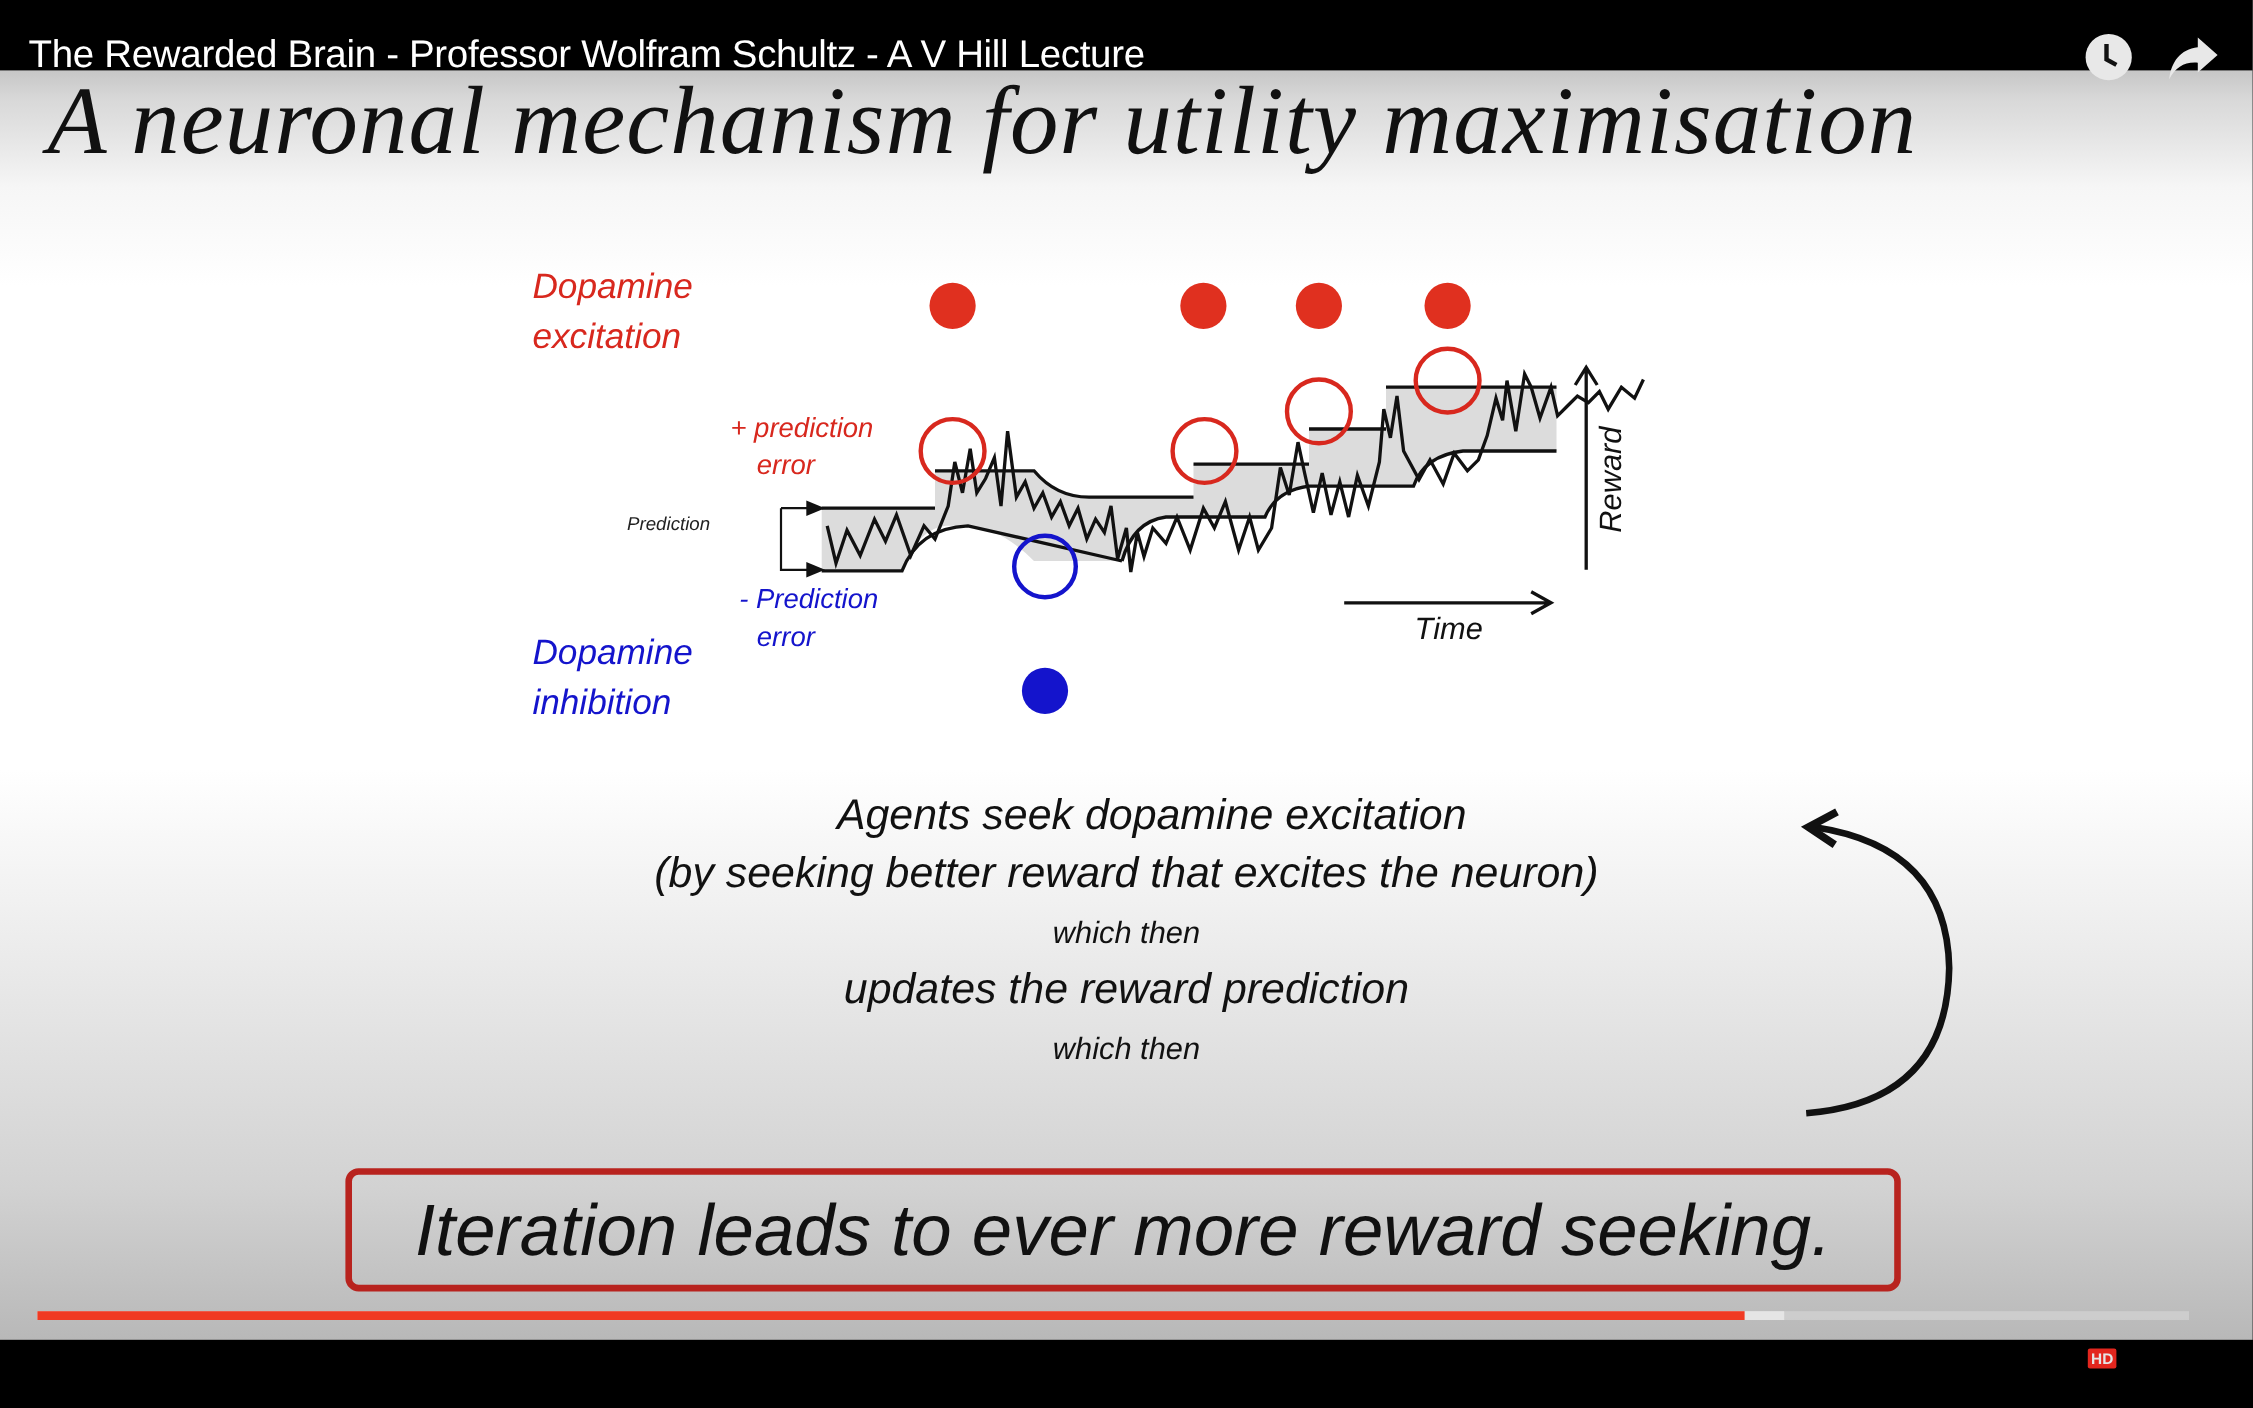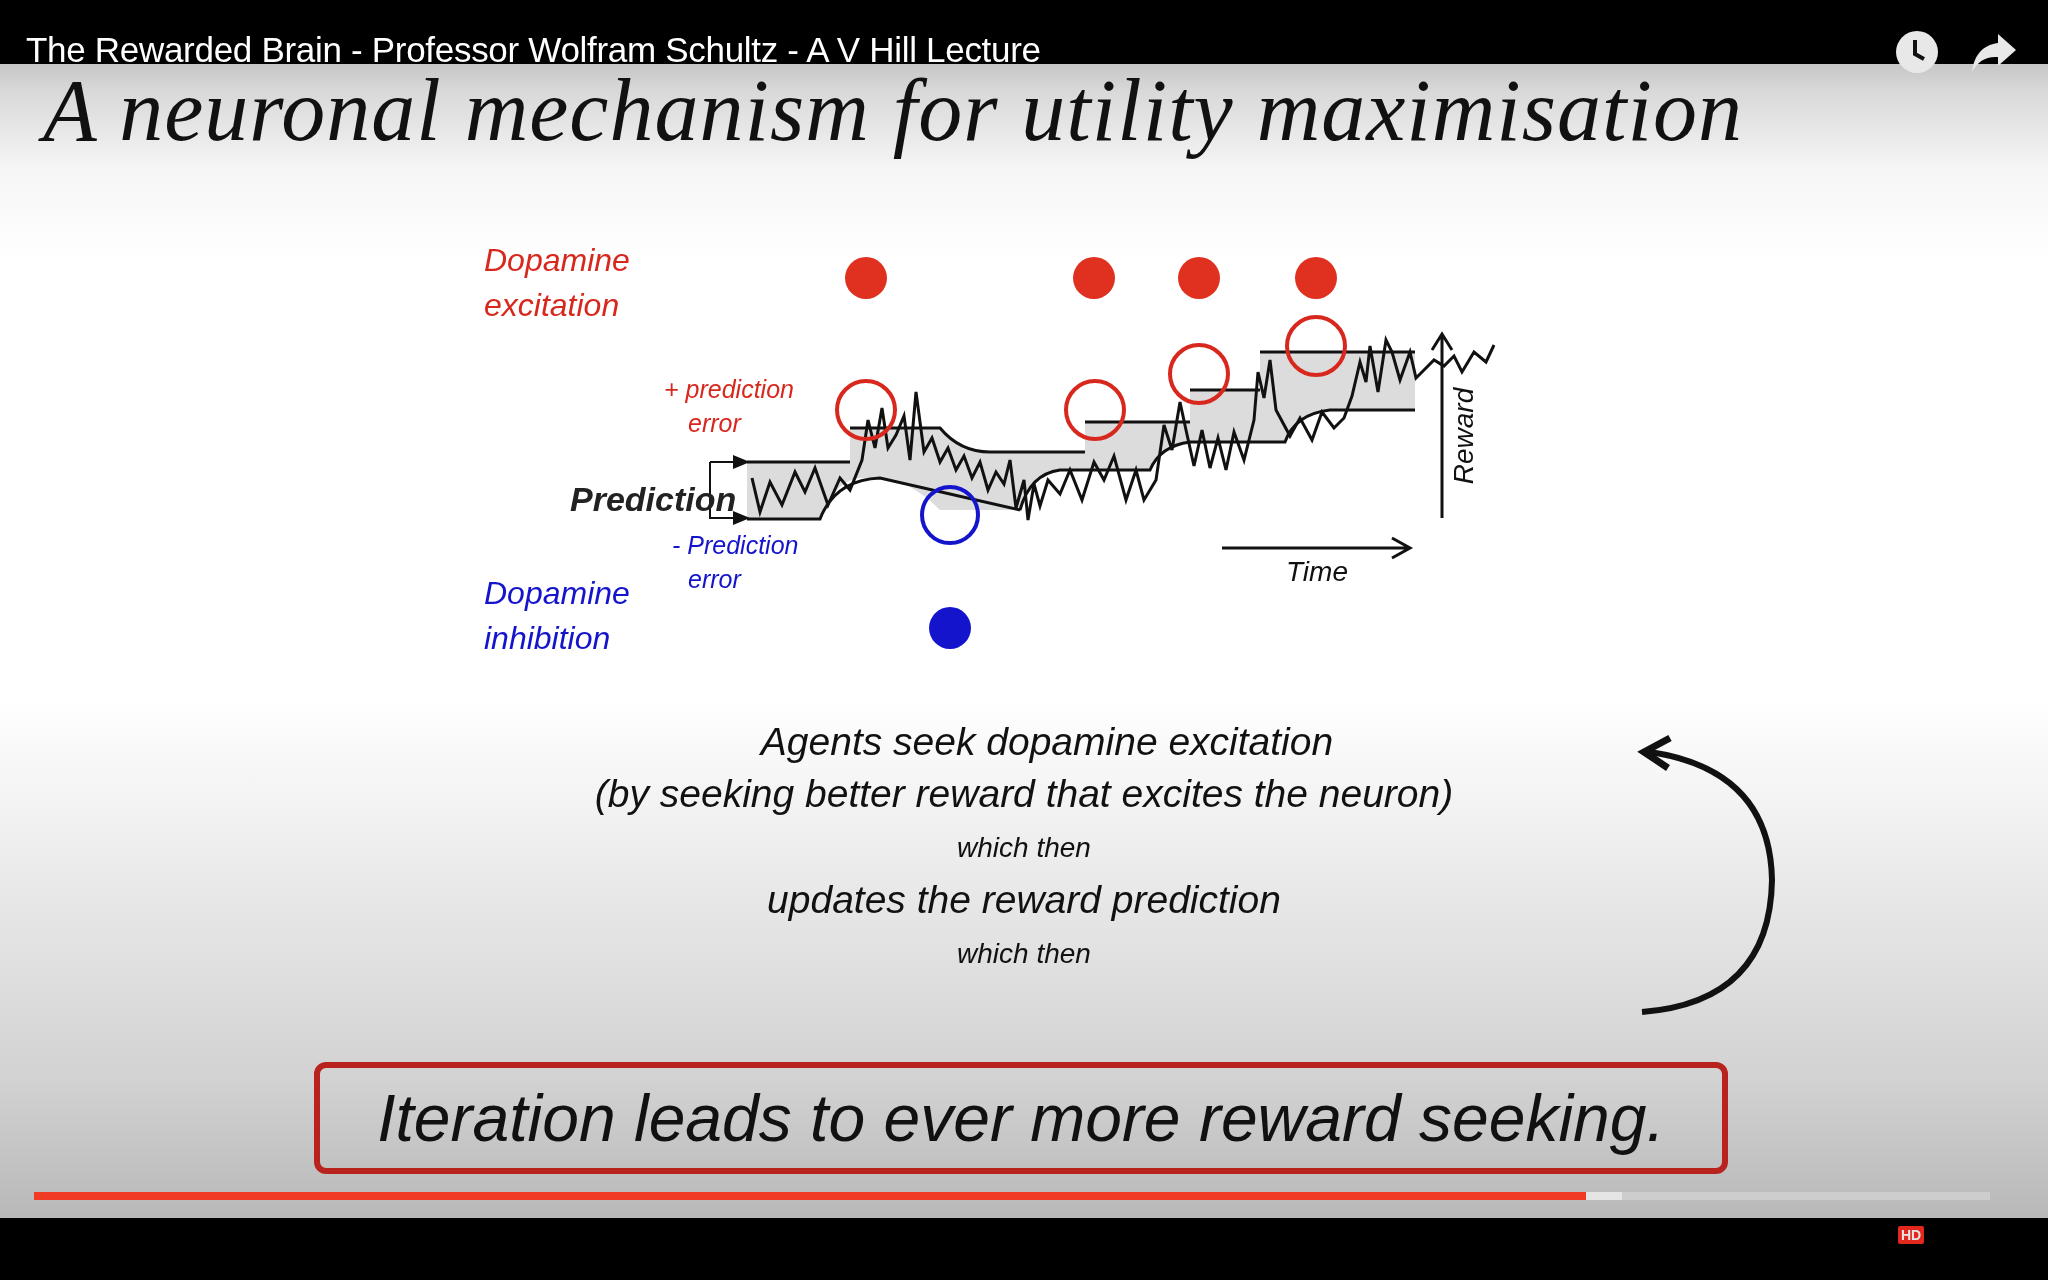--- a/index.html
+++ b/index.html
@@ -58,21 +58,21 @@
     <circle cx="950" cy="628" r="21" fill="#1414cc"></circle>
 
     <path fill="none" stroke="#111" stroke-width="3" d="M1442,518 L1442,336 M1432,350 L1442,334 L1452,350"></path>
     <path fill="none" stroke="#111" stroke-width="3" d="M1222,548 L1408,548 M1392,538 L1410,548 L1392,558"></path>
   </svg>
 
   <span class="lbl" style="left:484px; top:242px; font-size:32px; color:#d8281e;">Dopamine</span>
   <span class="lbl" style="left:484px; top:287px; font-size:32px; color:#d8281e;">excitation</span>
   <span class="lbl" style="left:664px; top:375px; font-size:25px; color:#d8281e;">+ prediction</span>
   <span class="lbl" style="left:688px; top:409px; font-size:25px; color:#d8281e;">error</span>
-  <span class="lbl" style="left:570px; top:480px; font-size:34px; color:#222;font-weight:bold;">Prediction</span>
+  <span class="lbl" style="left:570px; top:467px; font-size:17px; color:#222;">Prediction</span>
   <span class="lbl" style="left:672px; top:531px; font-size:25px; color:#1414cc;">- Prediction</span>
   <span class="lbl" style="left:688px; top:565px; font-size:25px; color:#1414cc;">error</span>
   <span class="lbl" style="left:484px; top:575px; font-size:32px; color:#1414cc;">Dopamine</span>
   <span class="lbl" style="left:484px; top:620px; font-size:32px; color:#1414cc;">inhibition</span>
   <span class="lbl" style="left:1286px; top:556px; font-size:28px; color:#111;">Time</span>
   <span class="lbl" style="left:1416px; top:420px; font-size:28px; color:#111; transform:rotate(-90deg); transform-origin:center;">Reward</span>
 
   <div class="body-text" style="top:720px; font-size:39px;margin-left:23px;">Agents seek dopamine excitation</div>
   <div class="body-text" style="top:772px; font-size:39px;">(by seeking better reward that excites the neuron)</div>
   <div class="body-text" style="top:832px; font-size:28px;">which then</div>

